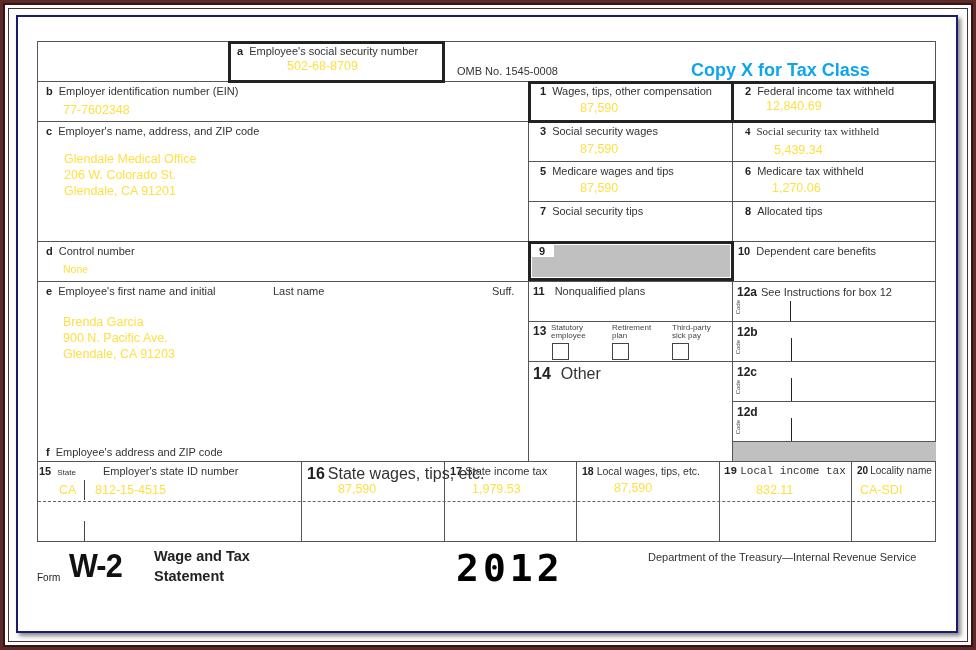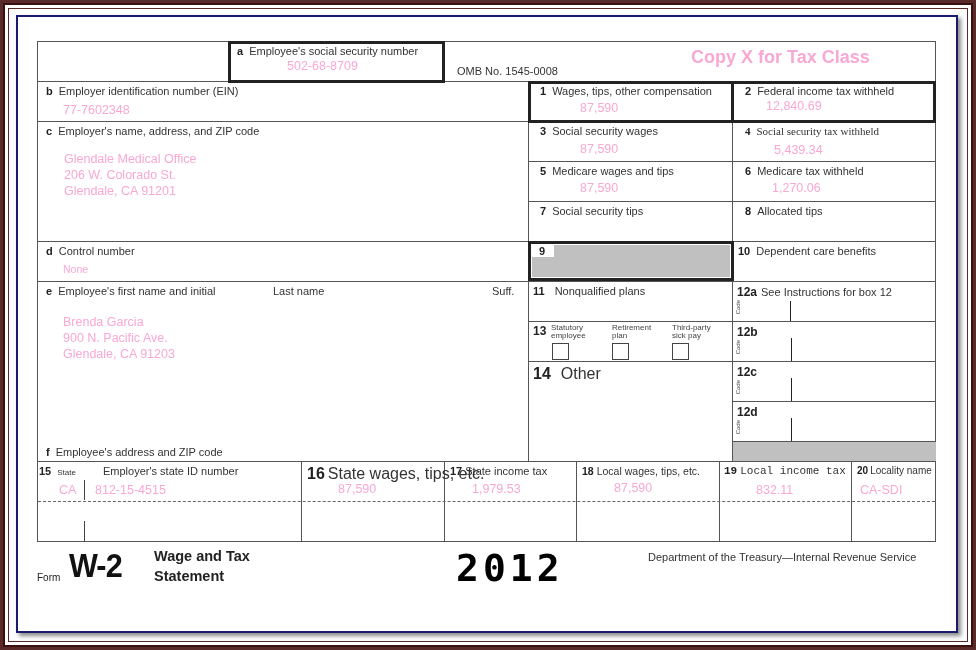--- a/index.html
+++ b/index.html
@@ -17,21 +17,21 @@
     box-shadow: inset 0 0 0 3px #fff, inset 0 0 0 4px #5a2a2a;
   }
   .inner-card {
     position: absolute; left: 16px; top: 15px; width: 942px; height: 618px;
     background: #fff;
     border: 2px solid #1a1a6e;
     box-shadow: 3px 3px 4px rgba(0,0,0,0.45);
   }
   .lbl { position: absolute; font-size: 11px; color: #333; white-space: nowrap; }
   .lbl b { font-weight: bold; color: #222; margin-right: 6px; }
-  .val { position: absolute; font-size: 12.5px; color: #f9a8d4; white-space: nowrap; }
+  .val { position: absolute; font-size: 12.5px; color: #fde047; white-space: nowrap; }
   .hline { position: absolute; height: 0; border-top: 1.5px solid #555; }
   .vline { position: absolute; width: 0; border-left: 1.5px solid #555; }
   .thick { position: absolute; border: 3px solid #222; }
   .gray { position: absolute; background: #c0c0c0; }
   .dash { position: absolute; height: 0; border-top: 1.5px dashed #666; }
   .small { font-size: 8px; line-height: 8px; color: #444; position: absolute; }
   .chk { position: absolute; width: 17px; height: 17px; border: 1.5px solid #444; background: #fff; }
   .code-v { position: absolute; font-size: 6px; line-height: 6px; color: #444; writing-mode: vertical-rl; transform: rotate(180deg); letter-spacing: 0px; }
   .tick { position: absolute; width: 0; border-left: 1.5px solid #222; }
 </style>
@@ -59,21 +59,21 @@
   <div class="hline" style="left:732px;top:441px;width:204px;"></div>
 
   <div class="vline" style="left:528px;top:81px;height:380px;"></div>
   <div class="vline" style="left:732px;top:81px;height:380px;"></div>
 
   <div class="thick" style="left:228px;top:41px;width:217px;height:42px;"></div>
   <div class="lbl" style="left:237px;top:45px;"><b>a</b><span>Employee's social security number</span></div>
   <div class="val" style="left:287px;top:59px;">502-68-8709</div>
 
   <div class="lbl" style="left:457px;top:65px;">OMB No. 1545-0008</div>
-  <div style="position:absolute;left:691px;top:47px;font-size:18px;font-weight:bold;color:#f9a8d4;white-space:nowrap;">Copy X for Tax Class</div>
+  <div style="position:absolute;left:691px;top:60px;font-size:18px;font-weight:bold;color:#0ea5e9;white-space:nowrap;">Copy X for Tax Class</div>
 
   <div class="lbl" style="left:46px;top:85px;"><b>b</b><span>Employer identification number (EIN)</span></div>
   <div class="val" style="left:63px;top:103px;">77-7602348</div>
 
   <div class="lbl" style="left:46px;top:125px;"><b>c</b><span>Employer's name, address, and ZIP code</span></div>
   <div class="val" style="left:64px;top:152px;">Glendale Medical Office</div>
   <div class="val" style="left:64px;top:168px;">206 W. Colorado St.</div>
   <div class="val" style="left:64px;top:184px;">Glendale, CA 91201</div>
 
   <div class="lbl" style="left:46px;top:245px;"><b>d</b><span>Control number</span></div>

